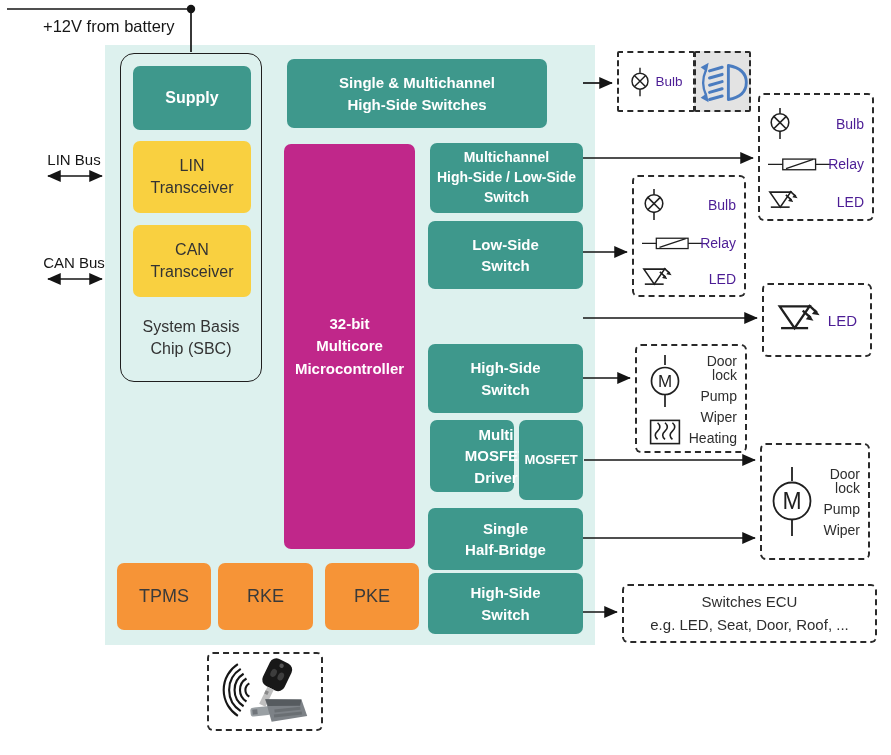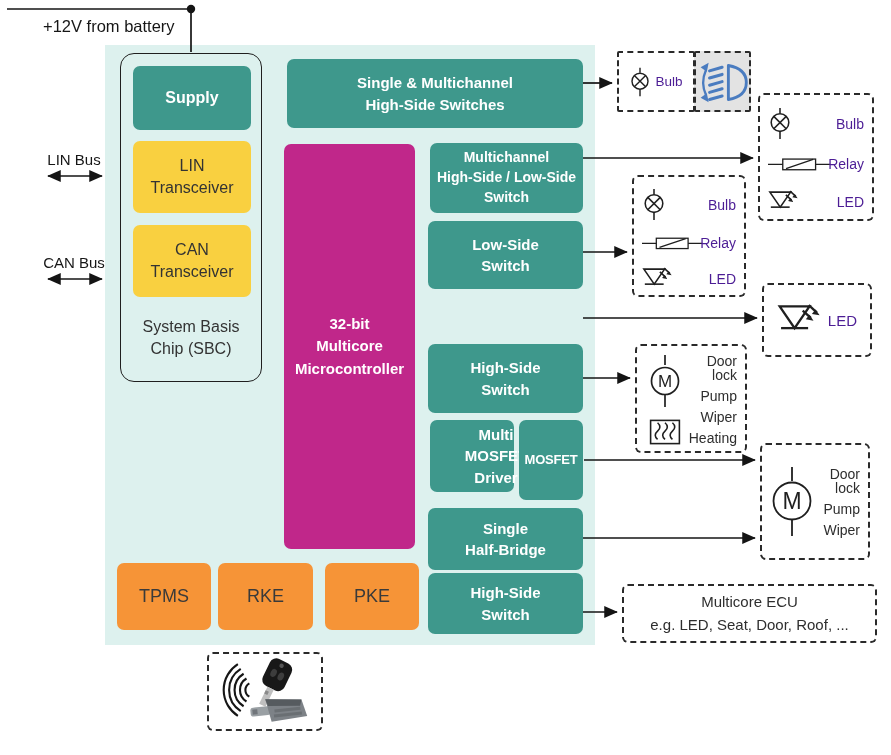--- a/index.html
+++ b/index.html
@@ -107,21 +107,21 @@
 Transceiver</div>
   <div class="blk yellow pre" style="left:133px;top:225px;width:118px;height:72px;">CAN
 Transceiver</div>
   <div class="caption pre" style="left:122px;top:316px;width:138px;">System Basis
 Chip (SBC)</div>
 
   <div class="blk magenta pre" style="left:284px;top:144px;width:131px;height:405px;">32-bit
 Multicore
 Microcontroller</div>
 
-  <div class="blk teal pre" style="left:287px;top:59px;width:296px;height:69px;">Single &amp; Multichannel
+  <div class="blk teal pre" style="left:287px;top:59px;width:260px;height:69px;">Single &amp; Multichannel
 High-Side Switches</div>
   <div class="blk teal pre" style="left:430px;top:143px;width:153px;height:70px;font-size:14px;">Multichannel
 High-Side / Low-Side
 Switch</div>
   <div class="blk teal pre" style="left:428px;top:221px;width:155px;height:68px;">Low-Side
 Switch</div>
   <div class="blk teal pre" style="left:428px;top:344px;width:155px;height:69px;">High-Side
 Switch</div>
   <div class="blk teal pre" style="left:430px;top:420px;width:84px;height:72px;padding-left:48px;">Multi
 MOSFET
@@ -242,21 +242,21 @@
       <div style="flex:1;display:flex;flex-direction:column;gap:7px;text-align:right;font-size:14px;line-height:1;">
         <span>Door lock</span>
         <span>Pump</span>
         <span>Wiper</span>
       </div>
     </div>
   </div>
 
   <div class="load-box" style="left:622px;top:584px;width:255px;height:59px;">
     <div style="display:flex;flex-direction:column;align-items:center;justify-content:center;height:100%;font-size:15px;line-height:1.5;">
-      <span>Multicore ECU</span>
+      <span>Switches ECU</span>
       <span>e.g. LED, Seat, Door, Roof, ...</span>
     </div>
   </div>
 
   <div class="load-box" style="left:207px;top:652px;width:116px;height:79px;">
     <svg width="112" height="75" viewBox="0 0 112 75" style="display:block;margin:0 auto;">
       <g>
         <use href="#sym-waves" x="4" y="2" width="44" height="68"></use>
       </g>
       <g transform="translate(64,2) rotate(26)">

